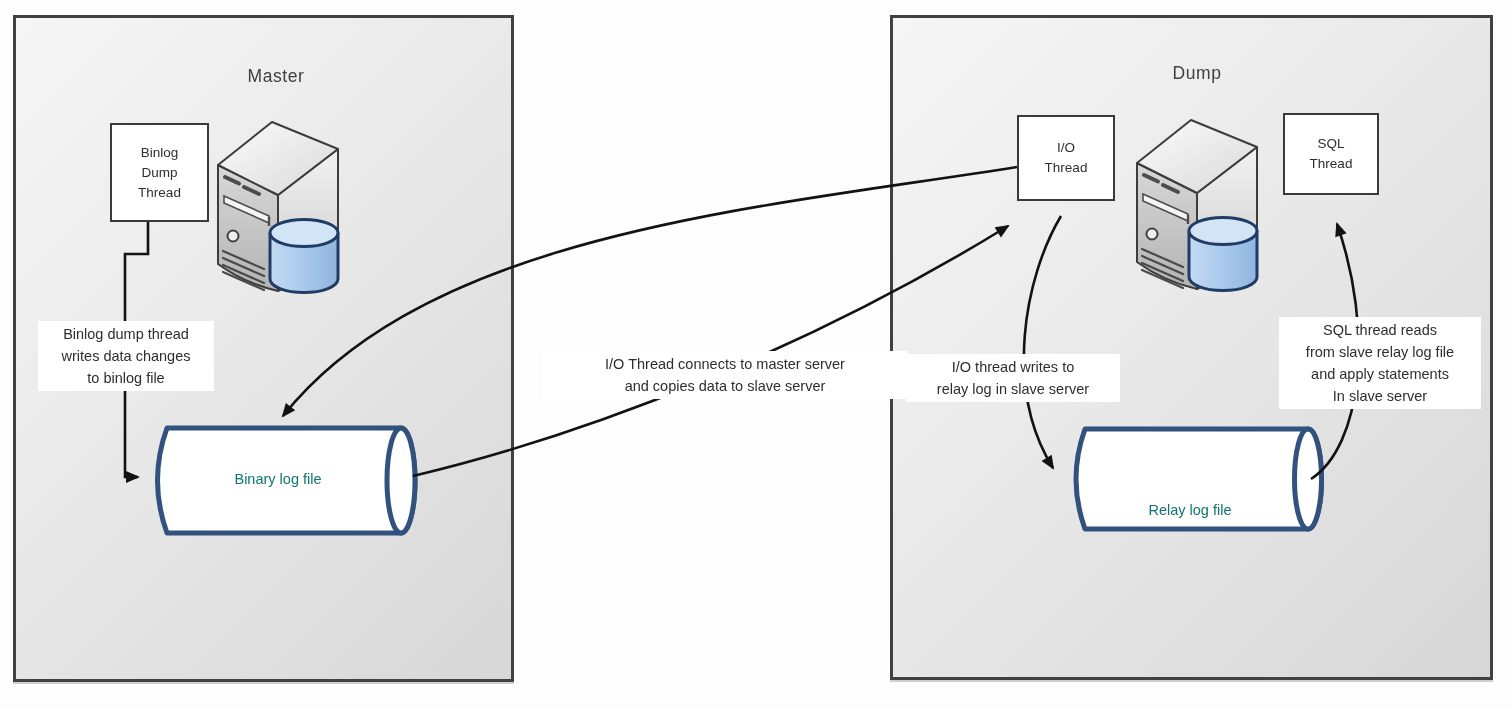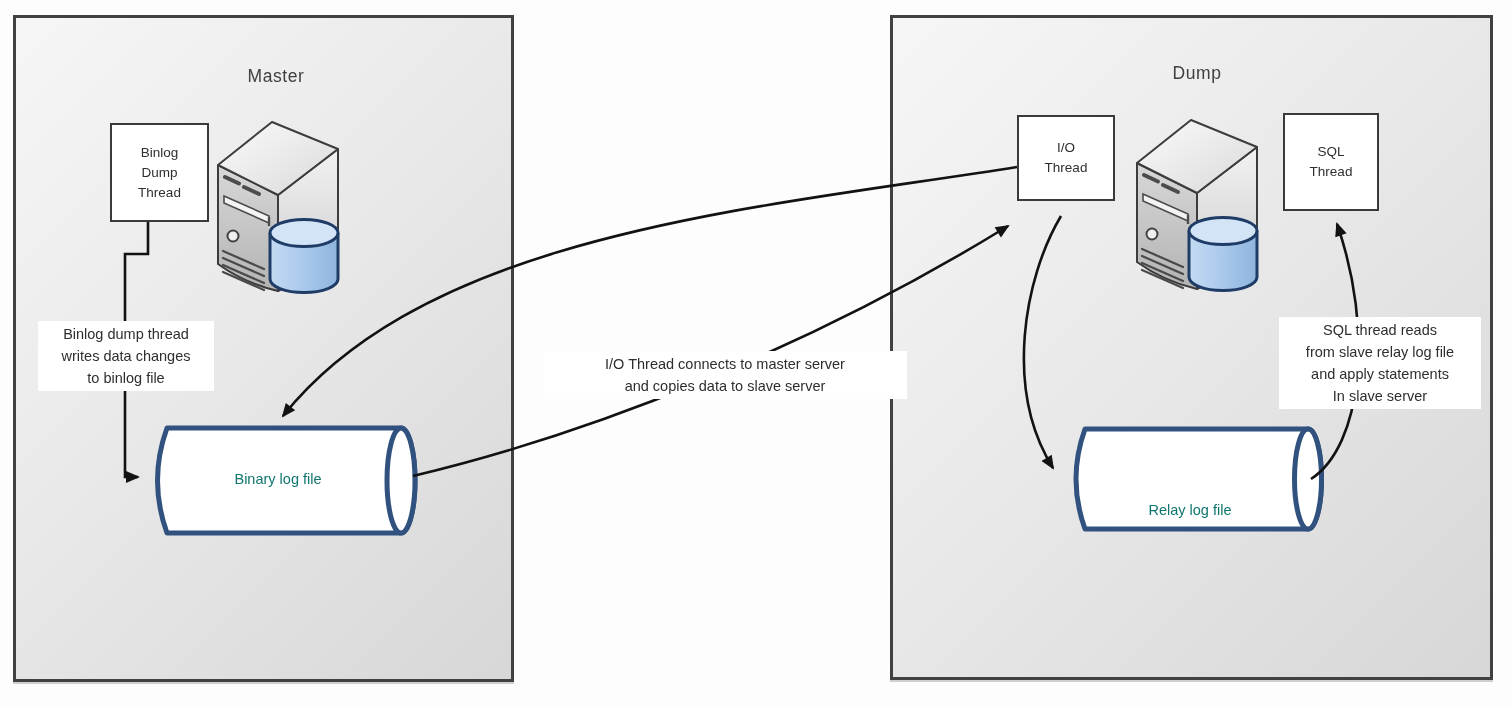--- a/index.html
+++ b/index.html
@@ -12,21 +12,21 @@
   #slave-panel{left:890px;top:15px;width:597px;height:659px;}
   .title{position:absolute;font-size:17.5px;letter-spacing:.6px;color:#404040;
          text-align:center;width:140px;}
   #master-title{left:206px;top:66px;}
   #slave-title{left:1127px;top:63px;}
   .box{position:absolute;background:#ffffff;border:2px solid #3a3a3a;
        display:flex;align-items:center;justify-content:center;text-align:center;
        font-size:13.5px;line-height:20px;white-space:pre-line;box-sizing:border-box;}
   #binlog-box{left:110px;top:123px;width:99px;height:99px;}
   #io-box{left:1017px;top:115px;width:98px;height:86px;}
-  #sql-box{left:1283px;top:113px;width:96px;height:98px;}
+  #sql-box{left:1283px;top:113px;width:96px;height:82px;}
   .note{position:absolute;background:#ffffff;text-align:center;font-size:14.5px;
         line-height:22px;white-space:pre-line;padding:2px 0;}
   #binlog-note{left:38px;top:321px;width:176px;}
   #mid-note{left:543px;top:351px;width:364px;}
   #io-note{left:906px;top:354px;width:214px;}
   #sql-note{left:1279px;top:317px;width:202px;}
   .cyl-label{position:absolute;width:200px;text-align:center;font-size:14.5px;color:#0f766e;}
   #bin-cyl-label{left:178px;top:471px;}
   #relay-cyl-label{left:1090px;top:470px;margin-top:32px;}
   #wires{position:absolute;left:0;top:0;}
@@ -107,20 +107,22 @@
   <div class="box" id="io-box">I/O
 Thread</div>
   <div class="box" id="sql-box">SQL
 Thread</div>
 
   <div class="note" id="binlog-note">Binlog dump thread
 writes data changes
 to binlog file</div>
   <div class="note" id="mid-note">I/O Thread connects to master server
 and copies data to slave server</div>
+  <div class="note" id="io-note">I/O thread writes to
+relay log in slave server</div>
   <div class="note" id="sql-note">SQL thread reads
 from slave relay log file
 and apply statements
 In slave server</div>
 
   <div class="cyl-label" id="bin-cyl-label">Binary log file</div>
   <div class="cyl-label" id="relay-cyl-label">Relay log file</div>
 
 </div>
 

